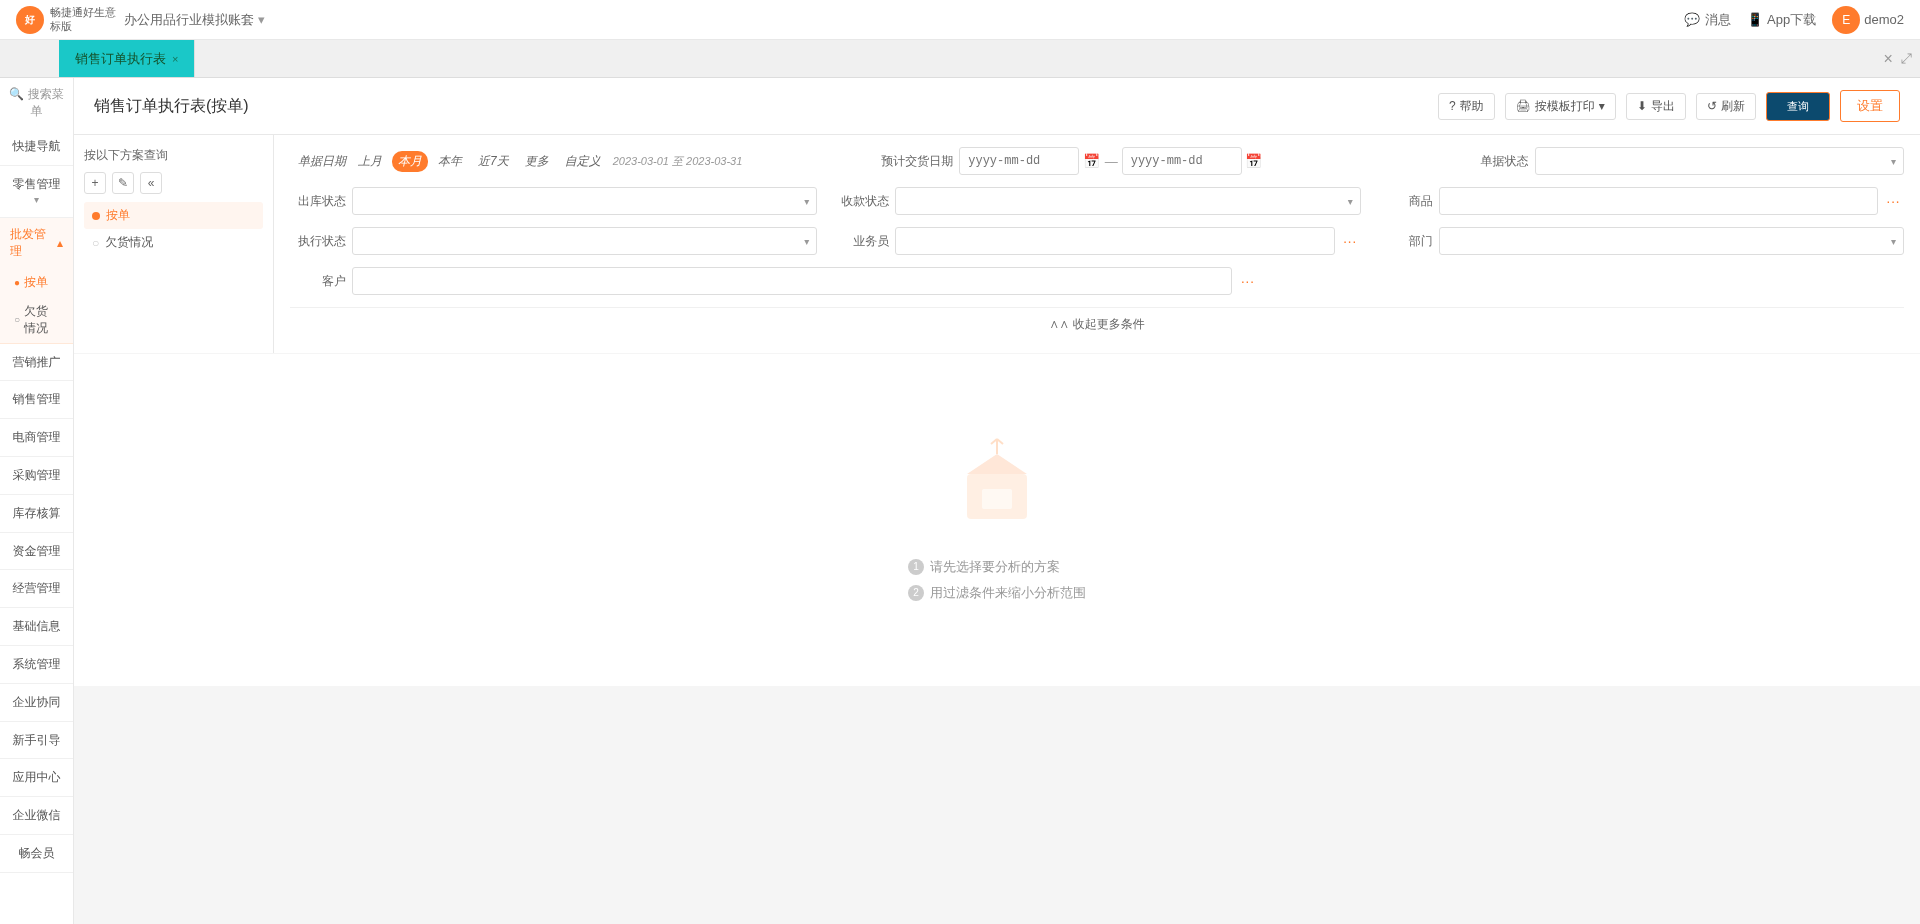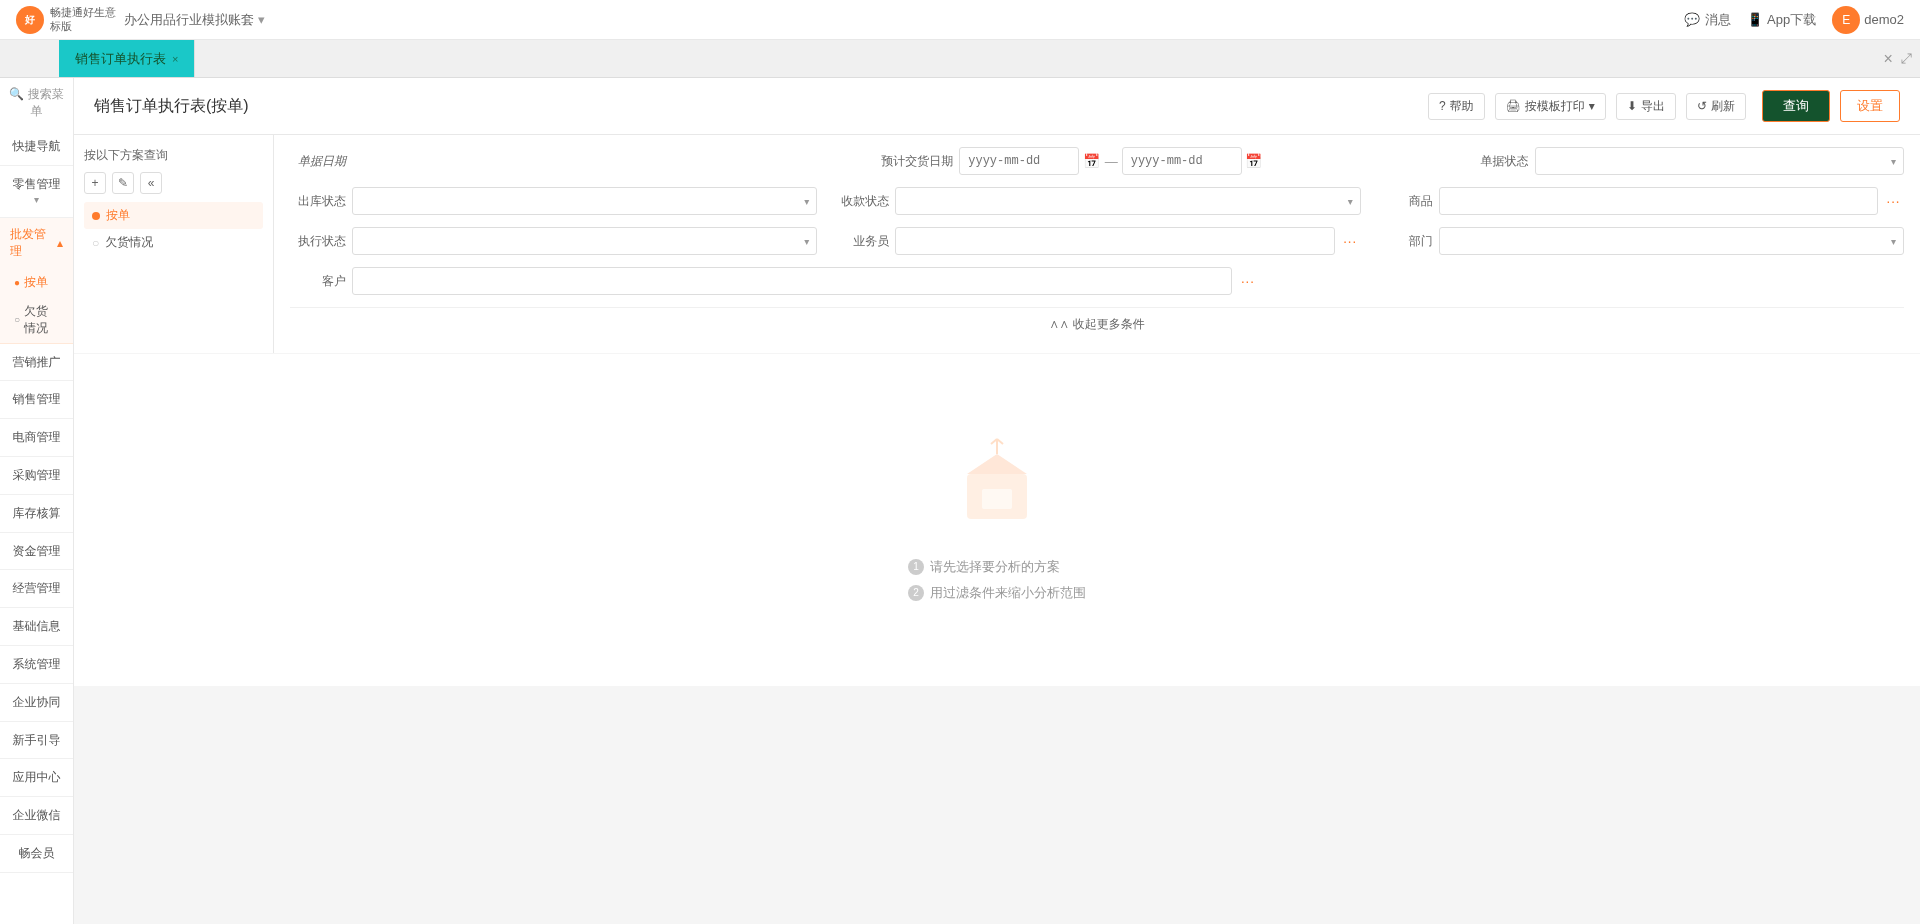--- a/index.html
+++ b/index.html
@@ -213,28 +213,27 @@
       gap: 4px;
       padding: 4px 10px;
       border: 1px solid #ddd;
       background: #fff;
       border-radius: 3px;
       cursor: pointer;
       font-size: 12px;
       color: #555;
     }
     .btn-primary {
-      background: #14532d;
+      background: #0c4a6e;
       color: #fff;
       border: 1px solid #ff7b2c;
       padding: 6px 20px;
       border-radius: 3px;
       cursor: pointer;
-      font-size: 13px;
-      margin-left: 6px;
+      font-size: 11px;
     }
     .btn-secondary {
       background: #fff;
       color: #ff7b2c;
       border: 1px solid #ff7b2c;
       padding: 6px 16px;
       border-radius: 3px;
       cursor: pointer;
       font-size: 13px;
     }
@@ -625,20 +624,31 @@
           <span>欠货情况</span>
         </div>
       </div>
 
       <div class="filter-right">
 
         <div class="filter-row">
 
           <div class="filter-group" style="flex:2;min-width:420px;font-style:italic;">
             <span class="filter-label">单据日期</span>
+            <div style="display:flex;align-items:center;gap:6px;flex:1;">
+              <div class="date-tabs">
+                <span class="date-tab">上月</span>
+                <span class="date-tab active" style="background:#ff7b2c;color:#fff;border-radius:10px;padding:2px 6px;">本月</span>
+                <span class="date-tab">本年</span>
+                <span class="date-tab">近7天</span>
+                <span class="date-tab">更多</span>
+                <span class="date-tab">自定义</span>
+              </div>
+              <span class="date-range-text">2023-03-01 至 2023-03-31</span>
+            </div>
           </div>
 
           <div class="filter-group" style="flex:2;min-width:380px;">
             <span class="filter-label">预计交货日期</span>
             <div class="date-range">
               <input class="date-input" placeholder="yyyy-mm-dd" style="">
               <span class="cal-icon">📅</span>
               <span class="date-sep">—</span>
               <input class="date-input" placeholder="yyyy-mm-dd" style="">
               <span class="cal-icon">📅</span>

